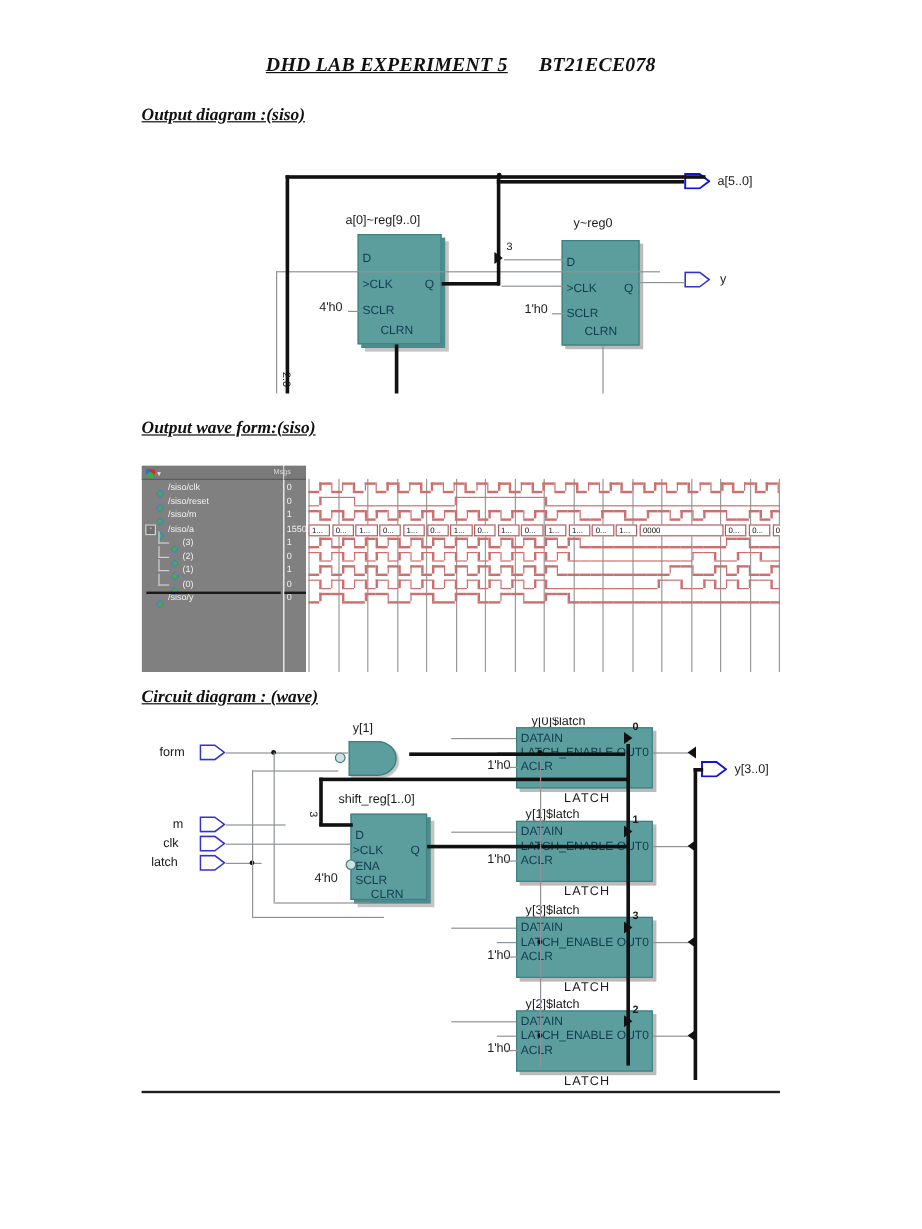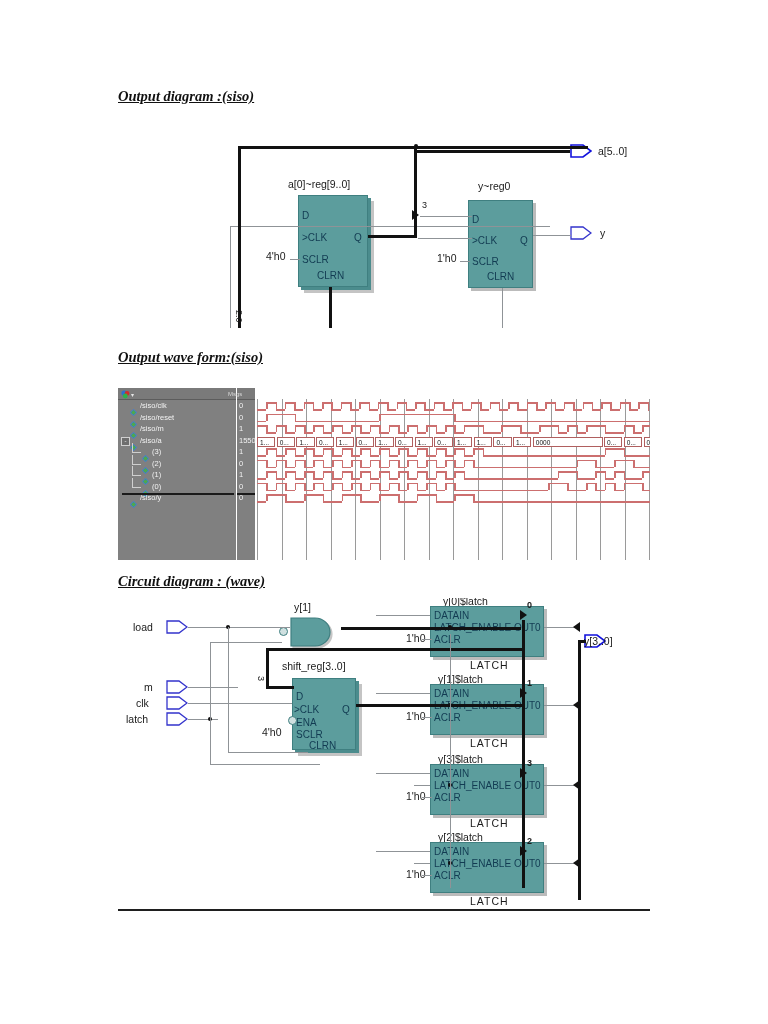--- a/index.html
+++ b/index.html
@@ -96,20 +96,23 @@
     line-height:10px;overflow:hidden;box-sizing:border-box;}
   .wave .selbar{position:absolute;height:2px;background:#1a1a1a;}
 
   .hr{position:absolute;left:118px;width:532px;height:2px;background:#1f1f1f;}
 </style>
 </head>
 <body>
 
 <div class="page">
 
+  <div class="doc-title">
+    <span class="u">DHD LAB EXPERIMENT 5</span><span class="sp"></span><span>BT21ECE078</span>
+  </div>
 
   <div class="sec-head" id="sec1">Output diagram :(siso)</div>
 
   <div class="schem" id="siso" style="left:118px;top:130px;width:532px;height:198px;">
 
     <div class="port" style="left:452px;top:14px;">
       <svg width="22" height="14">
           <polygon points="1,1 13,1 21,7 13,13 1,13" fill="#fff" stroke="#1111dd" stroke-width="1.6"></polygon>
         </svg>
     </div>
@@ -834,21 +837,21 @@
 
   <div class="sec-head" id="sec3">Circuit diagram : (wave)</div>
 
   <div class="schem" id="sipo" style="left:118px;top:598px;width:532px;height:312px;">
 
     <div class="port" style="left:48px;top:22px;">
       <svg width="22" height="14">
           <polygon points="1,1 13,1 21,7 13,13 1,13" fill="#fff" stroke="#3333cc" stroke-width="1.3"></polygon>
         </svg>
     </div>
-    <div class="lbl" style="left:15px;top:23px;">load</div>
+    <div class="lbl" style="left:15px;top:23px;">form</div>
 
     <div class="port" style="left:48px;top:82px;">
       <svg width="22" height="14">
           <polygon points="1,1 13,1 21,7 13,13 1,13" fill="#fff" stroke="#3333cc" stroke-width="1.3"></polygon>
         </svg>
     </div>
     <div class="lbl" style="left:26px;top:83px;">m</div>
 
     <div class="port" style="left:48px;top:98px;">
       <svg width="22" height="14">
@@ -862,32 +865,32 @@
           <polygon points="1,1 13,1 21,7 13,13 1,13" fill="#fff" stroke="#3333cc" stroke-width="1.3"></polygon>
         </svg>
     </div>
     <div class="lbl" style="left:8px;top:115px;">latch</div>
 
     <div class="port" style="left:466px;top:36px;">
       <svg width="22" height="14">
           <polygon points="1,1 13,1 21,7 13,13 1,13" fill="#fff" stroke="#1111dd" stroke-width="1.6"></polygon>
         </svg>
     </div>
-    <div class="lbl" style="left:466px;top:37px;">y[3..0]</div>
+    <div class="lbl" style="left:494px;top:37px;">y[3..0]</div>
 
     <div style="position:absolute;left:167px;top:17px;">
       <svg width="56" height="34" style="display:block;filter:drop-shadow(2px 2px 0 rgba(60,60,60,.3));">
         <path d="M6,3 L30,3 A15,14 0 0 1 30,31 L6,31 Z" fill="#5c9d9d" stroke="#3f7f80" stroke-width="1.2"></path>
       </svg>
     </div>
     <div class="bubble" style="left:161px;top:29px;"></div>
     <div class="lbl" style="left:176px;top:3px;">y[1]</div>
 
     <div class="blk stack" style="left:174px;top:80px;width:64px;height:72px;"></div>
-    <div class="lbl" style="left:164px;top:62px;">shift_reg[3..0]</div>
+    <div class="lbl" style="left:164px;top:62px;">shift_reg[1..0]</div>
     <div class="pin" style="left:178px;top:93px;">D</div>
     <div class="pin" style="left:176px;top:106px;">&gt;CLK</div>
     <div class="pin" style="left:224px;top:106px;">Q</div>
     <div class="pin" style="left:178px;top:119px;">ENA</div>
     <div class="pin" style="left:178px;top:131px;">SCLR</div>
     <div class="pin" style="left:191px;top:142px;">CLRN</div>
     <div class="lbl" style="left:144px;top:128px;">4'h0</div>
     <div class="vrot" style="left:148px;top:78px;">3</div>
     <div class="bubble" style="left:170px;top:118px;"></div>
 

